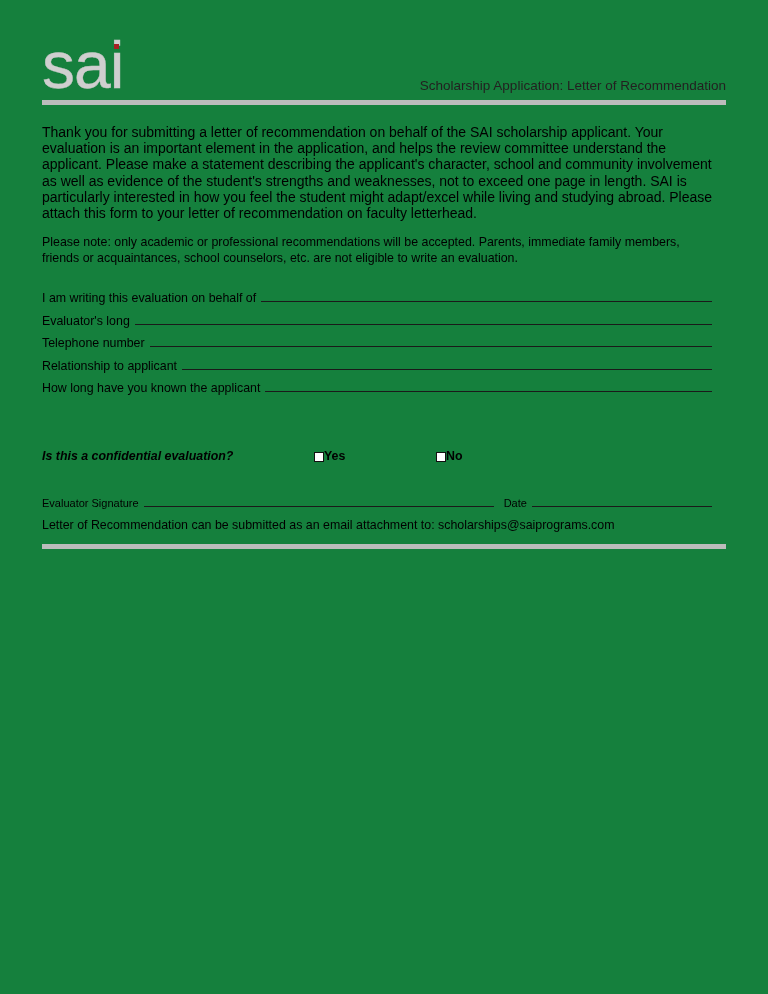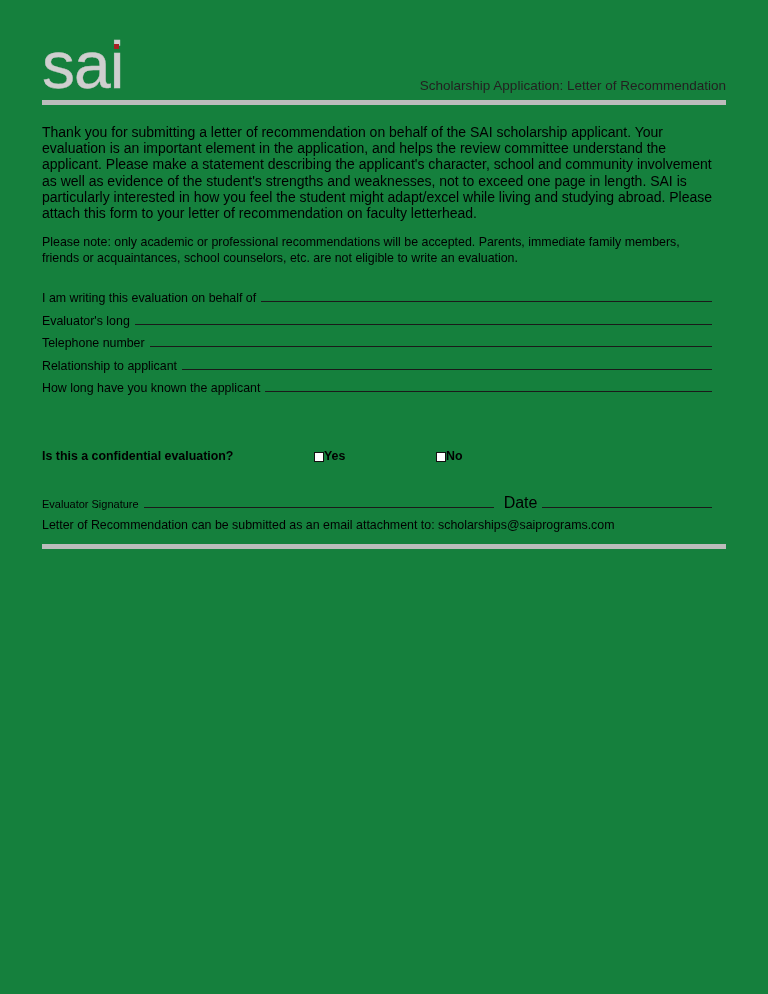--- a/index.html
+++ b/index.html
@@ -141,20 +141,21 @@
     height: 20px;
   }
   .conf-question {
     position: absolute;
     left: 0;
     top: 0;
     font-size: 12.4px;
     font-weight: bold;
     line-height: 16px;
     white-space: nowrap;
+    font-style: italic;
   }
   .choice {
     position: absolute;
     top: 0;
     display: flex;
     align-items: center;
     font-size: 12.4px;
     font-weight: bold;
     line-height: 16px;
   }
@@ -185,21 +186,21 @@
     line-height: 16px;
     white-space: nowrap;
     padding-right: 5px;
   }
   .sig-line {
     width: 350px;
     border-bottom: 1.4px solid #1a1a1a;
     height: 13px;
   }
   .date-label {
-    font-size: 16px;
+    font-size: 11px;
     line-height: 16px;
     white-space: nowrap;
     padding-left: 10px;
     padding-right: 5px;
     margin-top: 8px;
   }
   .date-line {
     flex: 1 1 auto;
     border-bottom: 1.4px solid #1a1a1a;
     height: 13px;

